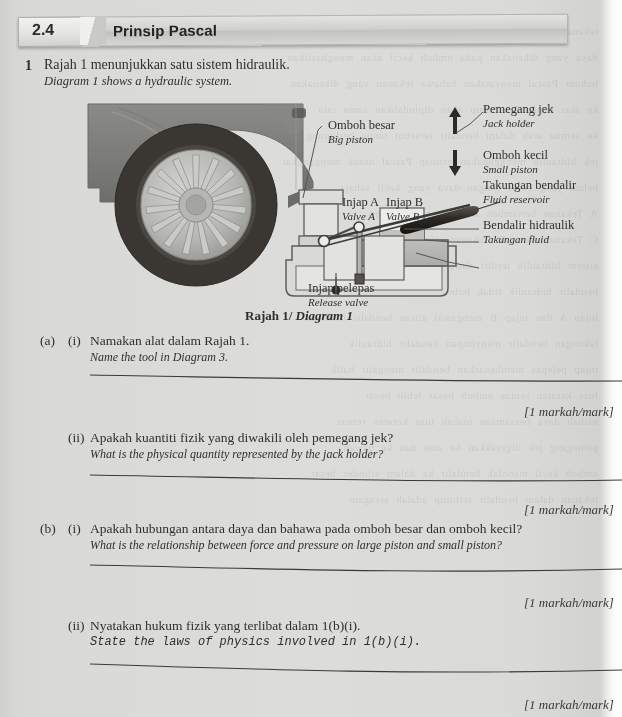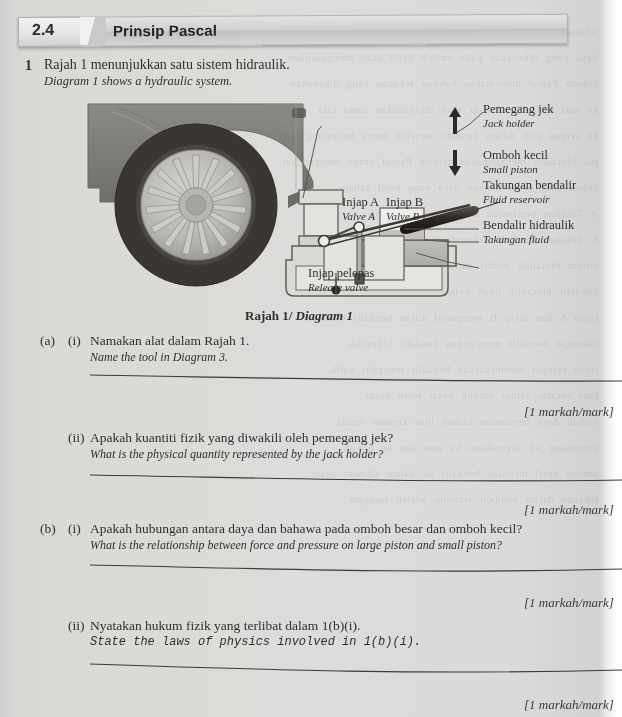--- a/index.html
+++ b/index.html
@@ -363,20 +363,24 @@
         <path d="M322,36 L318,40 L303,108" stroke="#555552"></path>
         <path d="M483,22 L470,34 L456,43" stroke="#555552"></path>
         <path d="M404,139 L440,139 L479,139" stroke="#555552"></path>
         <path d="M424,150 L452,152 L479,152" stroke="#555552"></path>
         <path d="M416,163 L448,172 L479,178" stroke="#555552"></path>
         <path d="M336,200 L336,188" stroke="#555552"></path>
       </g>
       <line x1="336" y1="204" x2="336" y2="187" stroke="#5a5a57" stroke-width="1.2"></line>
     </svg>
 
+    <div class="dlabel" style="left:328px; top:28px;">
+      <span>Omboh besar</span>
+      <span class="en">Big piston</span>
+    </div>
 
     <div class="dlabel" style="left:483px; top:12px;">
       <span>Pemegang jek</span>
       <span class="en">Jack holder</span>
     </div>
 
     <div class="dlabel" style="left:483px; top:58px;">
       <span>Omboh kecil</span>
       <span class="en">Small piston</span>
     </div>
@@ -384,21 +388,21 @@
     <div class="dlabel" style="left:483px; top:88px;">
       <span>Takungan bendalir</span>
       <span class="en">Fluid reservoir</span>
     </div>
 
     <div class="dlabel" style="left:483px; top:128px;">
       <span>Bendalir hidraulik</span>
       <span class="en">Takungan fluid</span>
     </div>
 
-    <div class="dlabel" style="left:308px; top:176px;">
+    <div class="dlabel" style="left:308px; top:191px;">
       <span>Injap pelepas</span>
       <span class="en">Release valve</span>
     </div>
 
     <div class="dlabel" style="left:342px; top:105px;">
       <span>Injap A</span>
       <span class="en">Valve A</span>
     </div>
 
     <div class="dlabel" style="left:386px; top:105px;">

